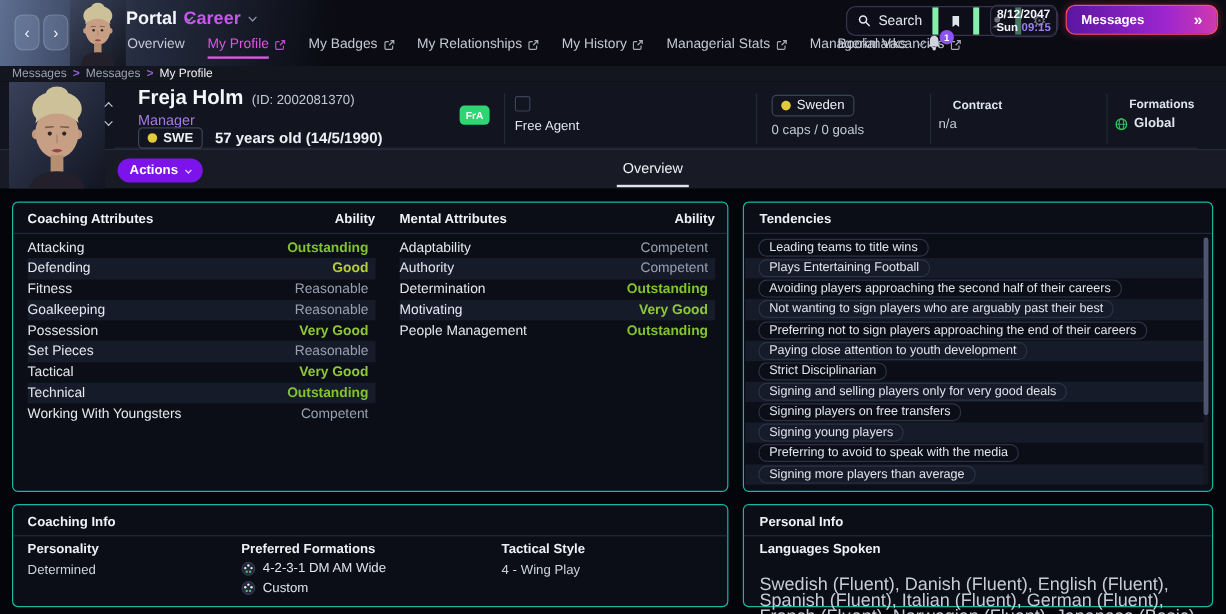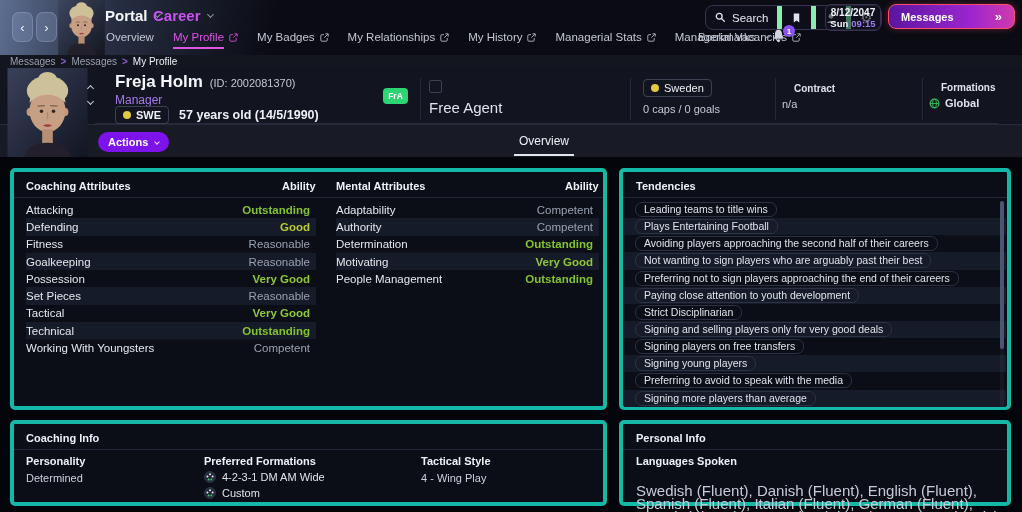--- a/index.html
+++ b/index.html
@@ -70,29 +70,29 @@
   .actions-btn { position:absolute; left:98px; top:132px; z-index:6; height:20px; padding:0 10px; border-radius:13px;
     background:#7b13ea; color:#fff; font-size:11px; font-weight:bold; display:flex; align-items:center; gap:7px; cursor:pointer; }
   .actions-btn .cv { border-color:#e7d9ff; width:4px; height:4px; }
   .tab { position:absolute; left:494px; top:131px; width:100px; text-align:center; cursor:pointer; }
   .tab .tl { font-size:12px; color:#eef0f5; }
   .tab::after { content:""; position:absolute; left:20px; right:20px; bottom:-7px; height:2px; background:#dfe3ec; }
   .fra-badge { position:absolute; left:383px; top:88px; width:25px; height:16px; border-radius:4px; background:#2ed573;
     color:#fff; font-size:8.5px; font-weight:bold; display:flex; align-items:center; justify-content:center; }
   .vdiv { position:absolute; top:78px; width:1px; height:42px; background:#242938; }
   .clubbox { position:absolute; left:429px; top:80px; width:13px; height:13px; border:1px solid #3c4254; border-radius:2px; }
-  .freeagent { position:absolute; left:429px; top:99px; font-size:15px; color:#dfe3ec; }
+  .freeagent { position:absolute; left:429px; top:99px; font-size:11px; color:#dfe3ec; }
   .natwrap { position:absolute; left:643px; top:79px; }
   .caps { position:absolute; left:643px; top:103px; font-size:11px; color:#c3c9d5; }
   .mini-label { font-size:10px; font-weight:bold; color:#dfe3ec;padding-left:12px; }
   .mini-val { font-size:11px; color:#c3c9d5; }
   .repline { display:flex; align-items:center; gap:5px; margin-top:4px;font-weight:bold; }
   .repline .rv { font-size:11px; color:#dfe3ec; }
   
-  .panel { position:absolute; background:#0b0e16; border:4px solid #14b8a6; border-radius:5px; }
+  .panel { position:absolute; background:#0b0e16; border:1px solid #14b8a6; border-radius:5px; }
   .p-attrs { left:10px; top:168px; width:597px; height:242px; }
   .p-tend  { left:619px; top:168px; width:392px; height:242px; }
   .p-cinfo { left:10px; top:420px; width:597px; height:86px; }
   .p-pinfo { left:619px; top:420px; width:392px; height:86px; }
   .p-head { position:absolute; top:8px; font-size:11px; font-weight:bold; color:#eef1f6; }
   .p-div { position:absolute; left:0; top:25px; width:100%; height:1px; background:#232838; }
   .atable { position:absolute; top:29px; }
   .a-row { display:flex; justify-content:space-between; align-items:center; height:17.3px; padding:0 6px 0 0; font-size:11.5px; }
   .a-row:nth-child(even) { background:#161b29; }
   .a-row .al { color:#e4e7ee; }

